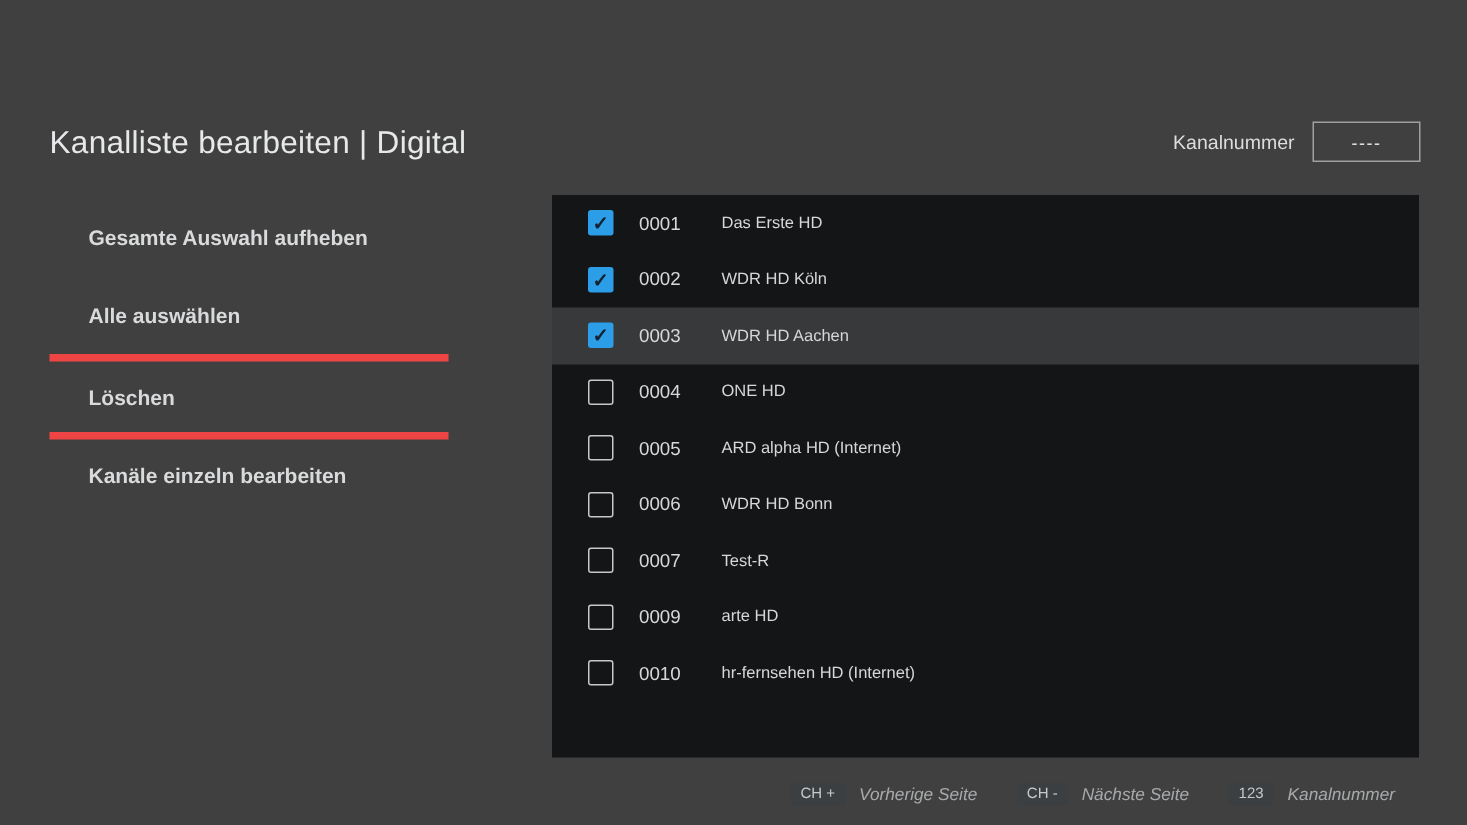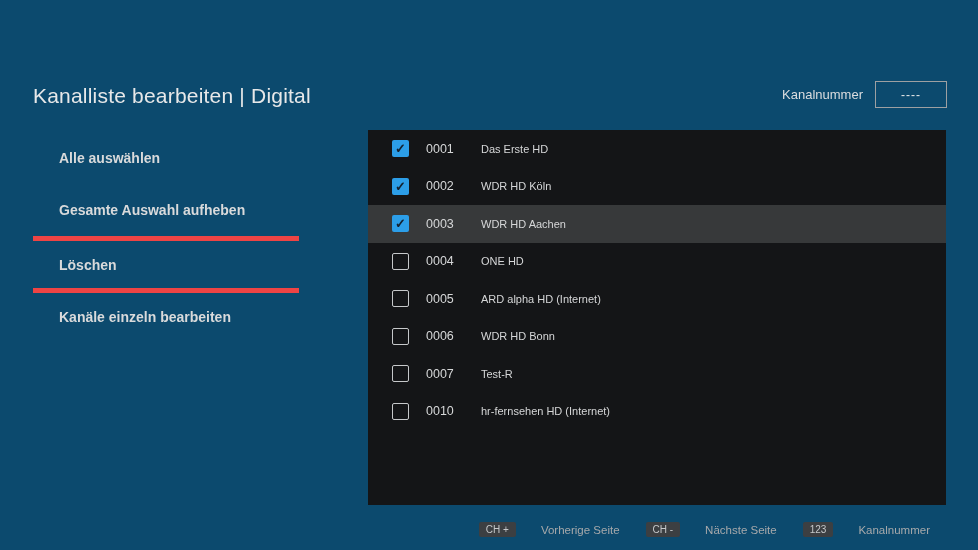--- a/index.html
+++ b/index.html
@@ -1,20 +1,20 @@
 <!DOCTYPE html>
 <html><head>
 <meta charset="utf-8">
 <style>
   html, body { margin: 0; padding: 0; background: #000; }
   .screen {
     position: relative;
     width: 978px;
     height: 550px;
-    background: #0c4a6e;
+    background: #404040;
     font-family: "Liberation Sans", sans-serif;
     overflow: hidden;
     color: #d8d9da;
   }
 
   
   .page-title {
     position: absolute;
     left: 33px;
     top: 84px;
@@ -128,44 +128,45 @@
   .hint { display: flex; align-items: center; text-align: center; }
   .hint-key {
     background: #3c3f42;
     color: #c6c8ca;
     font-size: 10px;
     padding: 2px 7px;
     border-radius: 2px;
     white-space: nowrap;
   }
   .hint-label {
-    margin-left: 25px;
+    margin-left: 9px;
     font-size: 11.5px;
     color: #a7a9ab;
     white-space: nowrap;
+    font-style: italic;
   }
 </style>
 </head>
 <body>
 
 <div class="screen">
 
   <div class="page-title">Kanalliste bearbeiten | Digital</div>
 
   <div class="chnum-group">
     <span class="chnum-label">Kanalnummer</span>
     <div class="chnum-box">----</div>
   </div>
 
   <div class="menu">
     <div class="menu-item">
+      <span>Gesamte Auswahl aufheben</span>
+    </div>
+    <div class="menu-item">
       <span>Alle auswählen</span>
-    </div>
-    <div class="menu-item">
-      <span>Gesamte Auswahl aufheben</span>
     </div>
     <div class="menu-item divided">
       <span>Löschen</span>
     </div>
     <div class="menu-item divided">
       <span>Kanäle einzeln bearbeiten</span>
     </div>
   </div>
 
   <div class="panel" id="channel-list">
@@ -199,20 +200,25 @@
         <span class="ch-number">0006</span>
         <span class="ch-name">WDR HD Bonn</span>
       </div>
       <div class="row">
         <span class="checkbox unchecked"></span>
         <span class="ch-number">0007</span>
         <span class="ch-name">Test-R</span>
       </div>
       <div class="row">
         <span class="checkbox unchecked"></span>
+        <span class="ch-number">0009</span>
+        <span class="ch-name">arte HD</span>
+      </div>
+      <div class="row">
+        <span class="checkbox unchecked"></span>
         <span class="ch-number">0010</span>
         <span class="ch-name">hr-fernsehen HD (Internet)</span>
       </div>
     </div>
 
   <div class="footer" id="footer-hints">
       <div class="hint">
         <span class="hint-key">CH +</span>
         <span class="hint-label">Vorherige Seite</span>
       </div>

